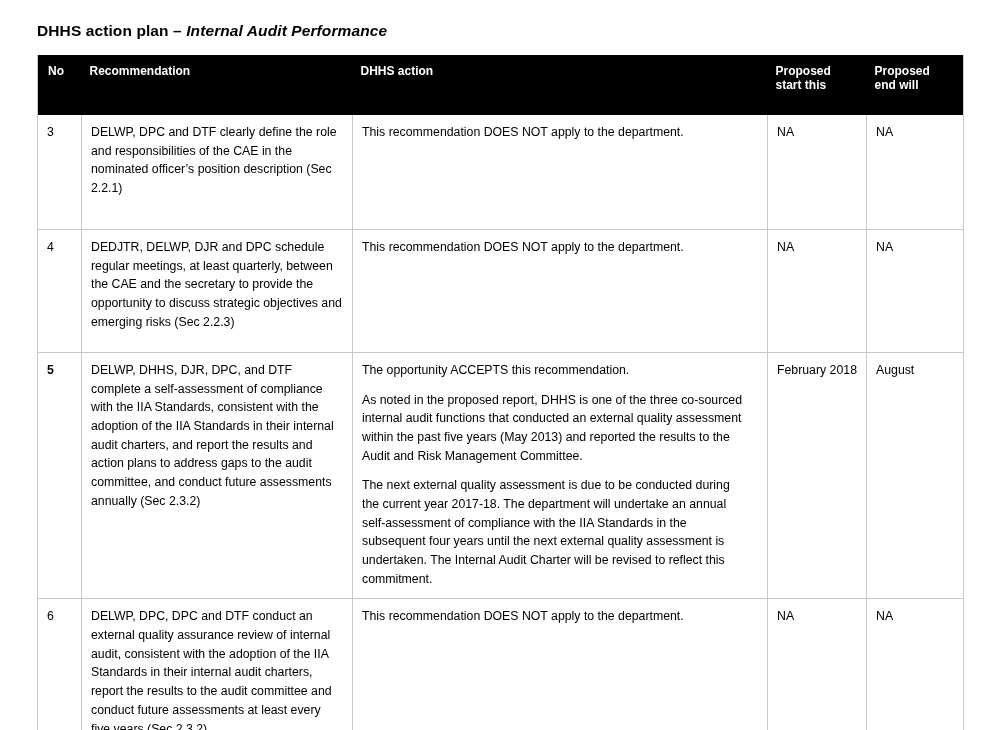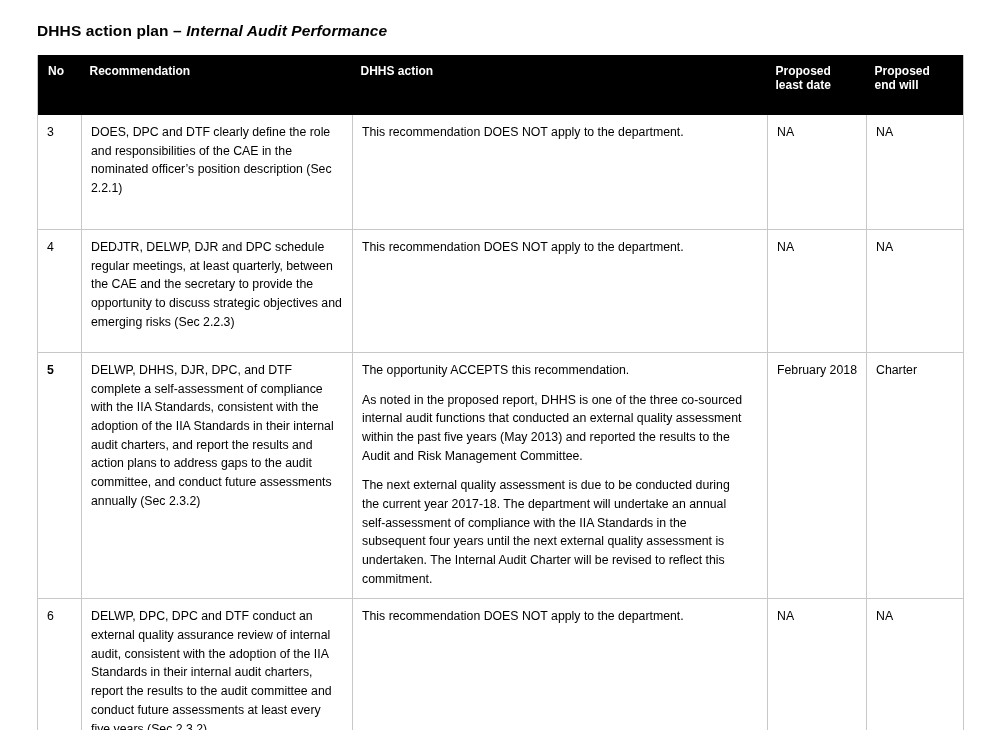--- a/index.html
+++ b/index.html
@@ -113,34 +113,34 @@
       <col class="col-start">
       <col class="col-end">
     </colgroup>
     <thead>
       <tr>
         <th class="col-no">No</th>
         <th class="col-rec">Recommendation</th>
         <th class="col-action">DHHS action</th>
         <th class="col-start">
           <span>Proposed</span><br>
-          <span>least date</span>
+          <span>start this</span>
         </th>
         <th class="col-end">
           <span>Proposed</span><br>
           <span>end will</span>
         </th>
       </tr>
     </thead>
     <tbody>
 
       <tr class="row-tall-3">
         <td class="cell-no">3</td>
         <td>
-          <span class="cell-text">DOES, DPC and DTF clearly define the role and responsibilities of the CAE in the nominated officer’s position description (Sec 2.2.1)</span>
+          <span class="cell-text">DELWP, DPC and DTF clearly define the role and responsibilities of the CAE in the nominated officer’s position description (Sec 2.2.1)</span>
         </td>
         <td>
           <p class="para">This recommendation DOES NOT apply to the department.</p>
         </td>
         <td>NA</td>
         <td>NA</td>
       </tr>
 
       <tr class="row-tall-4">
         <td class="cell-no">4</td>
@@ -158,21 +158,21 @@
         <td class="cell-no bold-no">5</td>
         <td>
           <span class="cell-text">DELWP, DHHS, DJR, DPC, and DTF complete a self-assessment of compliance with the IIA Standards, consistent with the adoption of the IIA Standards in their internal audit charters, and report the results and action plans to address gaps to the audit committee, and conduct future assessments annually (Sec 2.3.2)</span>
         </td>
         <td>
           <p class="para">The opportunity ACCEPTS this recommendation.</p>
           <p class="para">As noted in the proposed report, DHHS is one of the three co-sourced internal audit functions that conducted an external quality assessment within the past five years (May 2013) and reported the results to the Audit and Risk Management Committee.</p>
           <p class="para">The next external quality assessment is due to be conducted during the current year 2017-18. The department will undertake an annual self-assessment of compliance with the IIA Standards in the subsequent four years until the next external quality assessment is undertaken. The Internal Audit Charter will be revised to reflect this commitment.</p>
         </td>
         <td>February 2018</td>
-        <td>Charter</td>
+        <td>August</td>
       </tr>
 
       <tr class="row-tall-6">
         <td class="cell-no">6</td>
         <td>
           <span class="cell-text">DELWP, DPC,  DPC and DTF conduct an external quality assurance review of internal audit, consistent with the adoption of the IIA Standards in their internal audit charters, report the results to the audit committee and conduct future assessments at least every five years (Sec 2.3.2)</span>
         </td>
         <td>
           <p class="para">This recommendation DOES NOT apply to the department.</p>
         </td>

